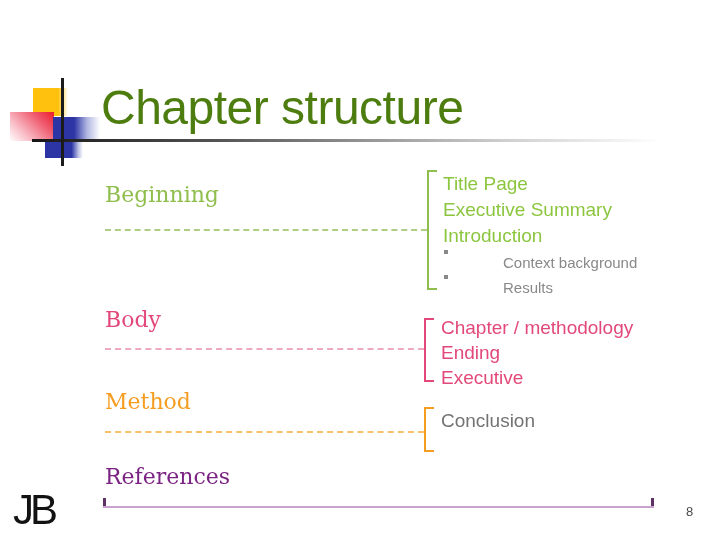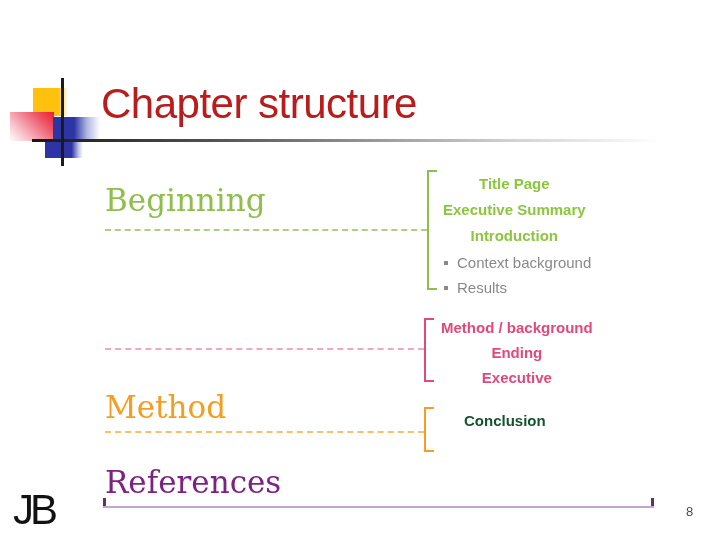--- a/index.html
+++ b/index.html
@@ -13,25 +13,25 @@
   .orn-red{left:10px;top:112px;width:44px;height:29px;
     background:linear-gradient(225deg,#EC1C2D 0%,#EF5A6E 30%,#F9BCC6 70%,rgba(253,240,242,0.15) 100%);}
   .orn-blue-top{left:53px;top:117px;width:47px;height:25px;
     background:linear-gradient(to right,#2D35A5 0%,#2D35A5 45%,rgba(110,120,200,0.55) 72%,rgba(255,255,255,0) 100%);}
   .orn-blue-bottom{left:45px;top:141px;width:38px;height:17px;
     background:linear-gradient(to right,#2D35A5 0%,#2D35A5 70%,rgba(110,120,200,0.45) 88%,rgba(255,255,255,0) 100%);}
   .orn-vline{left:61px;top:78px;width:3px;height:88px;background:#1b1b1b;}
   .title-rule{left:32px;top:139px;width:630px;height:3px;
     background:linear-gradient(to right,#161616 0%,#555 30%,#9a9a9a 55%,#cfcfcf 75%,rgba(255,255,255,0) 100%);}
 
-  .page-title{position:absolute;left:101px;top:80px;font-size:42px;color:#b91c1c;
+  .page-title{position:absolute;left:101px;top:80px;font-size:48px;color:#4d7c0f;
     letter-spacing:-0.5px;}
 
   
-  .heading{position:absolute;font-family:"DejaVu Serif",serif;font-size:31px;letter-spacing:0;}
+  .heading{position:absolute;font-family:"DejaVu Serif",serif;font-size:22px;letter-spacing:0;}
   .h-beginning{left:105px;top:182px;color:#8FBE4D;}
   .h-body{left:105px;top:307px;color:#E2497A;}
   .h-ending{left:105px;top:389px;color:#F49D21;}
   .h-references{left:105px;top:464px;color:#7B2382;}
 
   
   .dash{position:absolute;height:0;border-top:2px dashed;}
   .dash-green{left:105px;top:229px;width:322px;border-color:#AFCE83;}
   .dash-pink{left:105px;top:348px;width:319px;border-color:#EFA9BE;}
   .dash-orange{left:105px;top:431px;width:319px;border-color:#F7C06A;}
@@ -39,26 +39,26 @@
   
   .bracket{position:absolute;width:8px;border-left:2px solid;}
   .bracket::before,.bracket::after{content:"";position:absolute;left:0;width:8px;height:2px;background:currentColor;}
   .bracket::before{top:0;}
   .bracket::after{bottom:0;}
   .br-green{left:427px;top:170px;height:120px;color:#8FBE4D;border-color:#8FBE4D;}
   .br-pink{left:424px;top:318px;height:64px;color:#E2497A;border-color:#E2497A;}
   .br-orange{left:424px;top:407px;height:45px;color:#F49D21;border-color:#F49D21;}
 
   
-  .items{position:absolute;font-weight:bold;font-size:15px;line-height:26px;text-align:center;}
+  .items{position:absolute;font-weight:normal;font-size:19px;line-height:26px;}
   .items-green{left:443px;top:171px;color:#8CC63F;}
   .items-pink{left:441px;top:315px;color:#E2497A;line-height:25px;}
-  .items-orange{left:464px;top:408px;color:#14532d;}
+  .items-orange{left:441px;top:408px;color:#737373;}
   .subitems{position:absolute;left:444px;top:250px;font-size:15px;line-height:25px;color:#898989;}
-  .subitem{display:flex;align-items:center;}
+  .subitem{display:flex;align-items:flex-start;gap:46px;}
   .bullet{display:inline-block;width:4px;height:4px;background:#898989;margin-right:9px;flex:0 0 auto;}
 
   
   .ref-line{position:absolute;left:103px;top:499px;width:551px;height:7px;border-bottom:2px solid #C9A3CF;}
   .ref-line::before,.ref-line::after{content:"";position:absolute;bottom:0;width:3px;height:8px;background:#5F3166;}
   .ref-line::before{left:0;}
   .ref-line::after{right:0;}
 
   
   .logo{position:absolute;left:13px;top:486px;font-family:Liberation Sans, sans-serif;
@@ -91,24 +91,25 @@
     <div class="subitem">
       <span class="bullet"></span>
       <span>Context background</span>
     </div>
     <div class="subitem">
       <span class="bullet"></span>
       <span>Results</span>
     </div>
   </div>
 
+  <div class="heading h-body">Body</div>
   <div class="dash dash-pink"></div>
   <div class="bracket br-pink"></div>
   <div class="items items-pink">
-    <div>Method / background</div>
+    <div>Chapter / methodology</div>
     <div>Ending</div>
     <div>Executive</div>
   </div>
 
   <div class="heading h-ending">Method</div>
   <div class="dash dash-orange"></div>
   <div class="bracket br-orange"></div>
   <div class="items items-orange">
     <div>Conclusion</div>
   </div>

